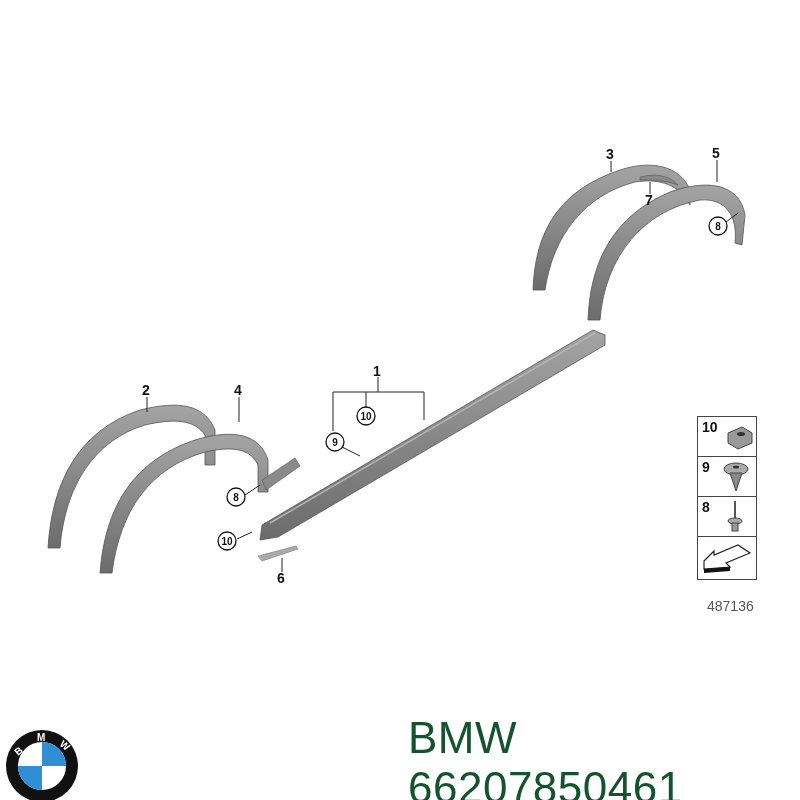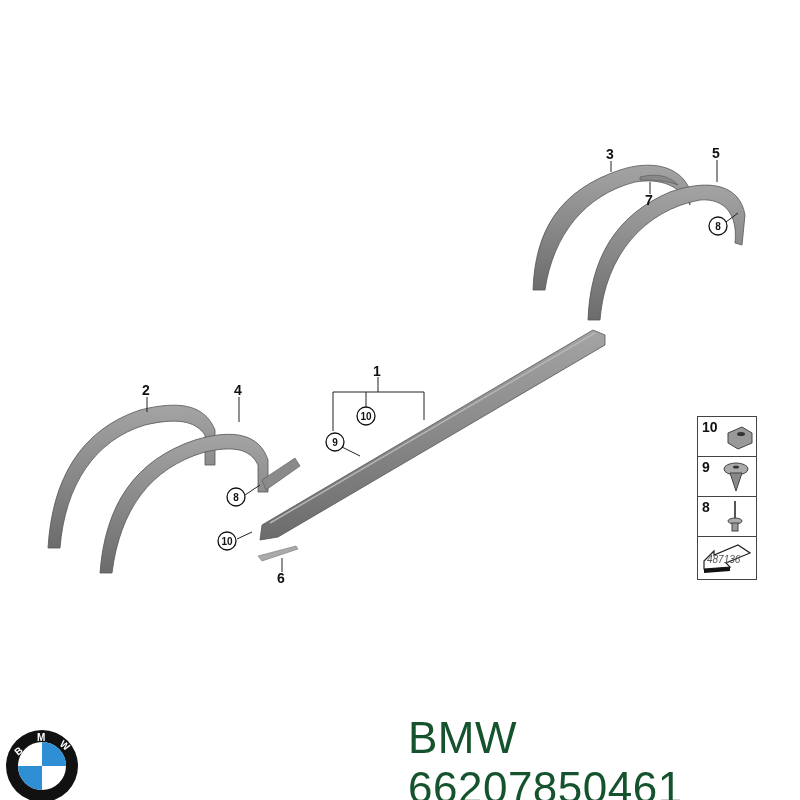--- a/index.html
+++ b/index.html
@@ -5,21 +5,21 @@
   html,body{margin:0;padding:0;background:#fff;}
   body{width:800px;height:800px;position:relative;overflow:hidden;font-family:"Liberation Sans",sans-serif;}
   .diagram{position:absolute;left:0;top:0;width:800px;height:800px;}
   .lbl{font-family:"Liberation Sans",sans-serif;font-weight:bold;fill:#111;}
   .callout-circle{fill:#fff;stroke:#111;stroke-width:1.3;}
   .callout-text{font-family:"Liberation Sans",sans-serif;font-weight:bold;font-size:10px;fill:#111;}
   .legend{position:absolute;left:697px;top:416px;width:58px;height:162px;border:1px solid #444;background:#fff;}
   .legend-cell{position:relative;height:39px;border-bottom:1px solid #444;}
   .legend-cell:last-child{border-bottom:none;height:40px;}
   .legend-num{position:absolute;left:4px;top:2px;font-weight:bold;font-size:14px;color:#111;}
-  .ref-code{position:absolute;left:707px;top:554px;font-size:10px;color:#555;font-style:italic;}
+  .ref-code{position:absolute;left:707px;top:598px;font-size:14px;color:#555;}
   .brand-title{position:absolute;left:408px;top:713px;font-size:44px;color:#14532d;letter-spacing:0.5px;}
   .logo{position:absolute;left:4px;top:728px;width:76px;height:76px;}
 </style>
 </head>
 <body>
 
 <svg class="diagram" viewBox="0 0 800 800" xmlns="http://www.w3.org/2000/svg">
   <defs>
     <linearGradient id="g1" x1="0" y1="0" x2="0" y2="1">
       <stop offset="0" stop-color="#a4a4a4"></stop>

